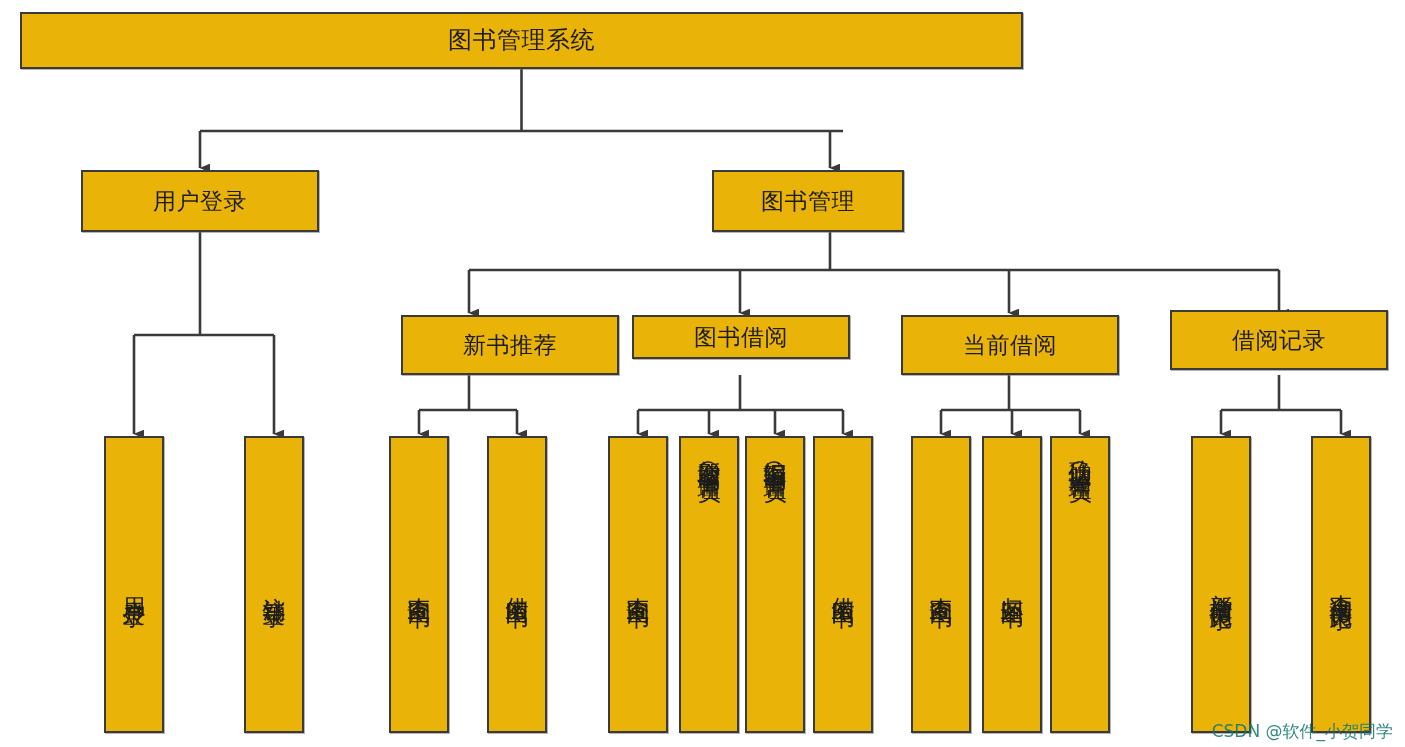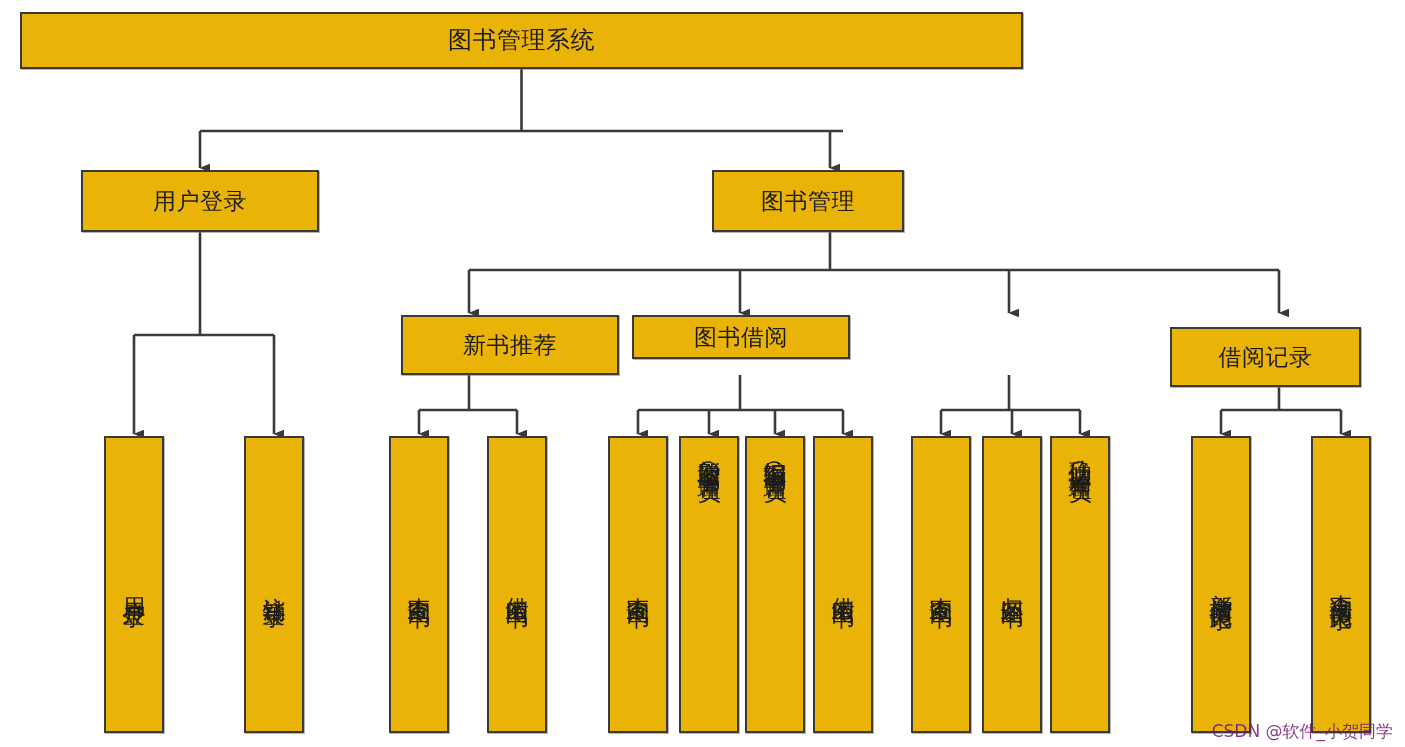--- a/index.html
+++ b/index.html
@@ -70,21 +70,21 @@
     align-items: center;
   }
   .node.vert.mid-align .node-label {
     padding-top: 0;
   }
   #watermark {
     position: absolute;
     right: 12px;
     bottom: 4px;
     font-size: 17px;
-    color: #701a75;
+    color: #0f766e;
     opacity: 0.85;
     white-space: nowrap;
     font-family: "DejaVu Sans", "Liberation Sans", sans-serif;
   }
 </style>
 </head>
 <body>
 
 <div id="diagram-root">
 
@@ -149,21 +149,24 @@
   <div class="node horiz" style="left:712px; top:170px; width:192px; height:62px;">
     <span class="node-label">图书管理</span>
   </div>
 
   <div class="node horiz" style="left:361px; top:315px; width:218px; height:60px;margin-left:40px;">
     <span class="node-label">新书推荐</span>
   </div>
   <div class="node horiz" style="left:632px; top:315px; width:218px; height:44px;">
     <span class="node-label">图书借阅</span>
   </div>
-  <div class="node horiz" style="left:1170px; top:327px; width:191px; height:60px;">
+  <div class="node horiz" style="left:901px; top:315px; width:218px; height:60px;">
+    <span class="node-label">当前借阅</span>
+  </div>
+  <div class="node horiz" style="left:1170px; top:310px; width:218px; height:60px;">
     <span class="node-label">借阅记录</span>
   </div>
 
   <div class="node vert mid-align" style="left:104px; top:436px; width:60px; height:297px;">
     <span class="node-label">用户登录</span>
   </div>
   <div class="node vert mid-align" style="left:244px; top:436px; width:60px; height:297px;">
     <span class="node-label">注销登录</span>
   </div>
 

